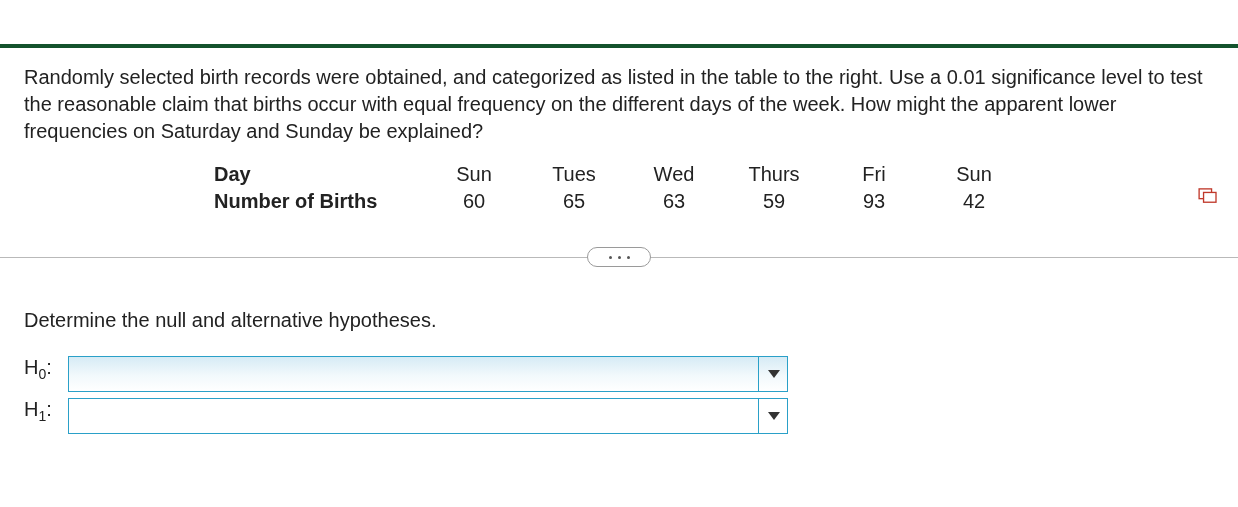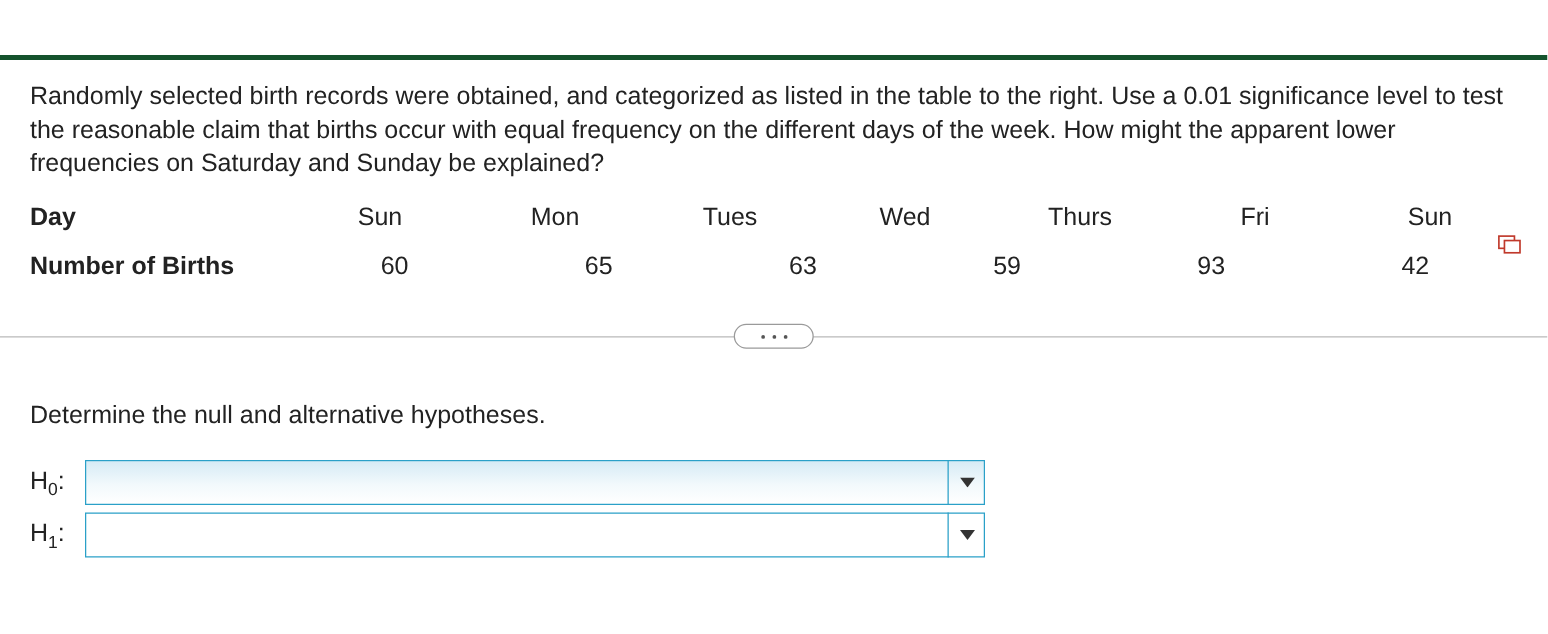--- a/index.html
+++ b/index.html
@@ -19,22 +19,23 @@
     position: relative;
     margin-top: 44px;
   }
   .prompt {
     line-height: 1.35;
     margin-bottom: 18px;
   }
   .table-wrap {
     display: flex;
     flex-direction: column;
-    gap: 16px;
+    gap: 4px;
     margin-bottom: 28px;
+    align-items: center;
   }
   .table-row {
     display: flex;
     align-items: baseline;
   }
   .row-label {
     width: 210px;
     font-weight: bold;
   }
   .table-cols {
@@ -83,21 +84,20 @@
     cursor: pointer;
   }
   .sep-pill .dot {
     width: 3px; height: 3px; background:#555; border-radius:50%;
   }
   .instruction {
     margin-bottom: 24px;
   }
   .hyp-row {
     display: flex;
-    align-items: center;
     margin-bottom: 6px;
   }
   .hyp-label {
     width: 44px;
   }
   .hyp-label sub { font-size: 0.7em; }
   .select-wrap {
     position: relative;
     width: 720px;
   }
@@ -134,21 +134,20 @@
 
 <div class="page">
 
   <div class="prompt">Randomly selected birth records were obtained, and categorized as listed in the table to the right. Use a 0.01 significance level to test the reasonable claim that births occur with equal frequency on the different days of the week. How might the apparent lower frequencies on Saturday and Sunday be explained?</div>
 
   <div class="table-wrap">
     <div class="table-row">
       <div class="row-label">Day</div>
       <div class="table-cols">
         <div class="table-col">Sun</div>
-        <div class="table-col">Mon</div>
         <div class="table-col">Tues</div>
         <div class="table-col">Wed</div>
         <div class="table-col">Thurs</div>
         <div class="table-col">Fri</div>
         <div class="table-col">Sun</div>
       </div>
     </div>
     <div class="table-row">
       <div class="row-label">Number of Births</div>
       <div class="table-cols">

